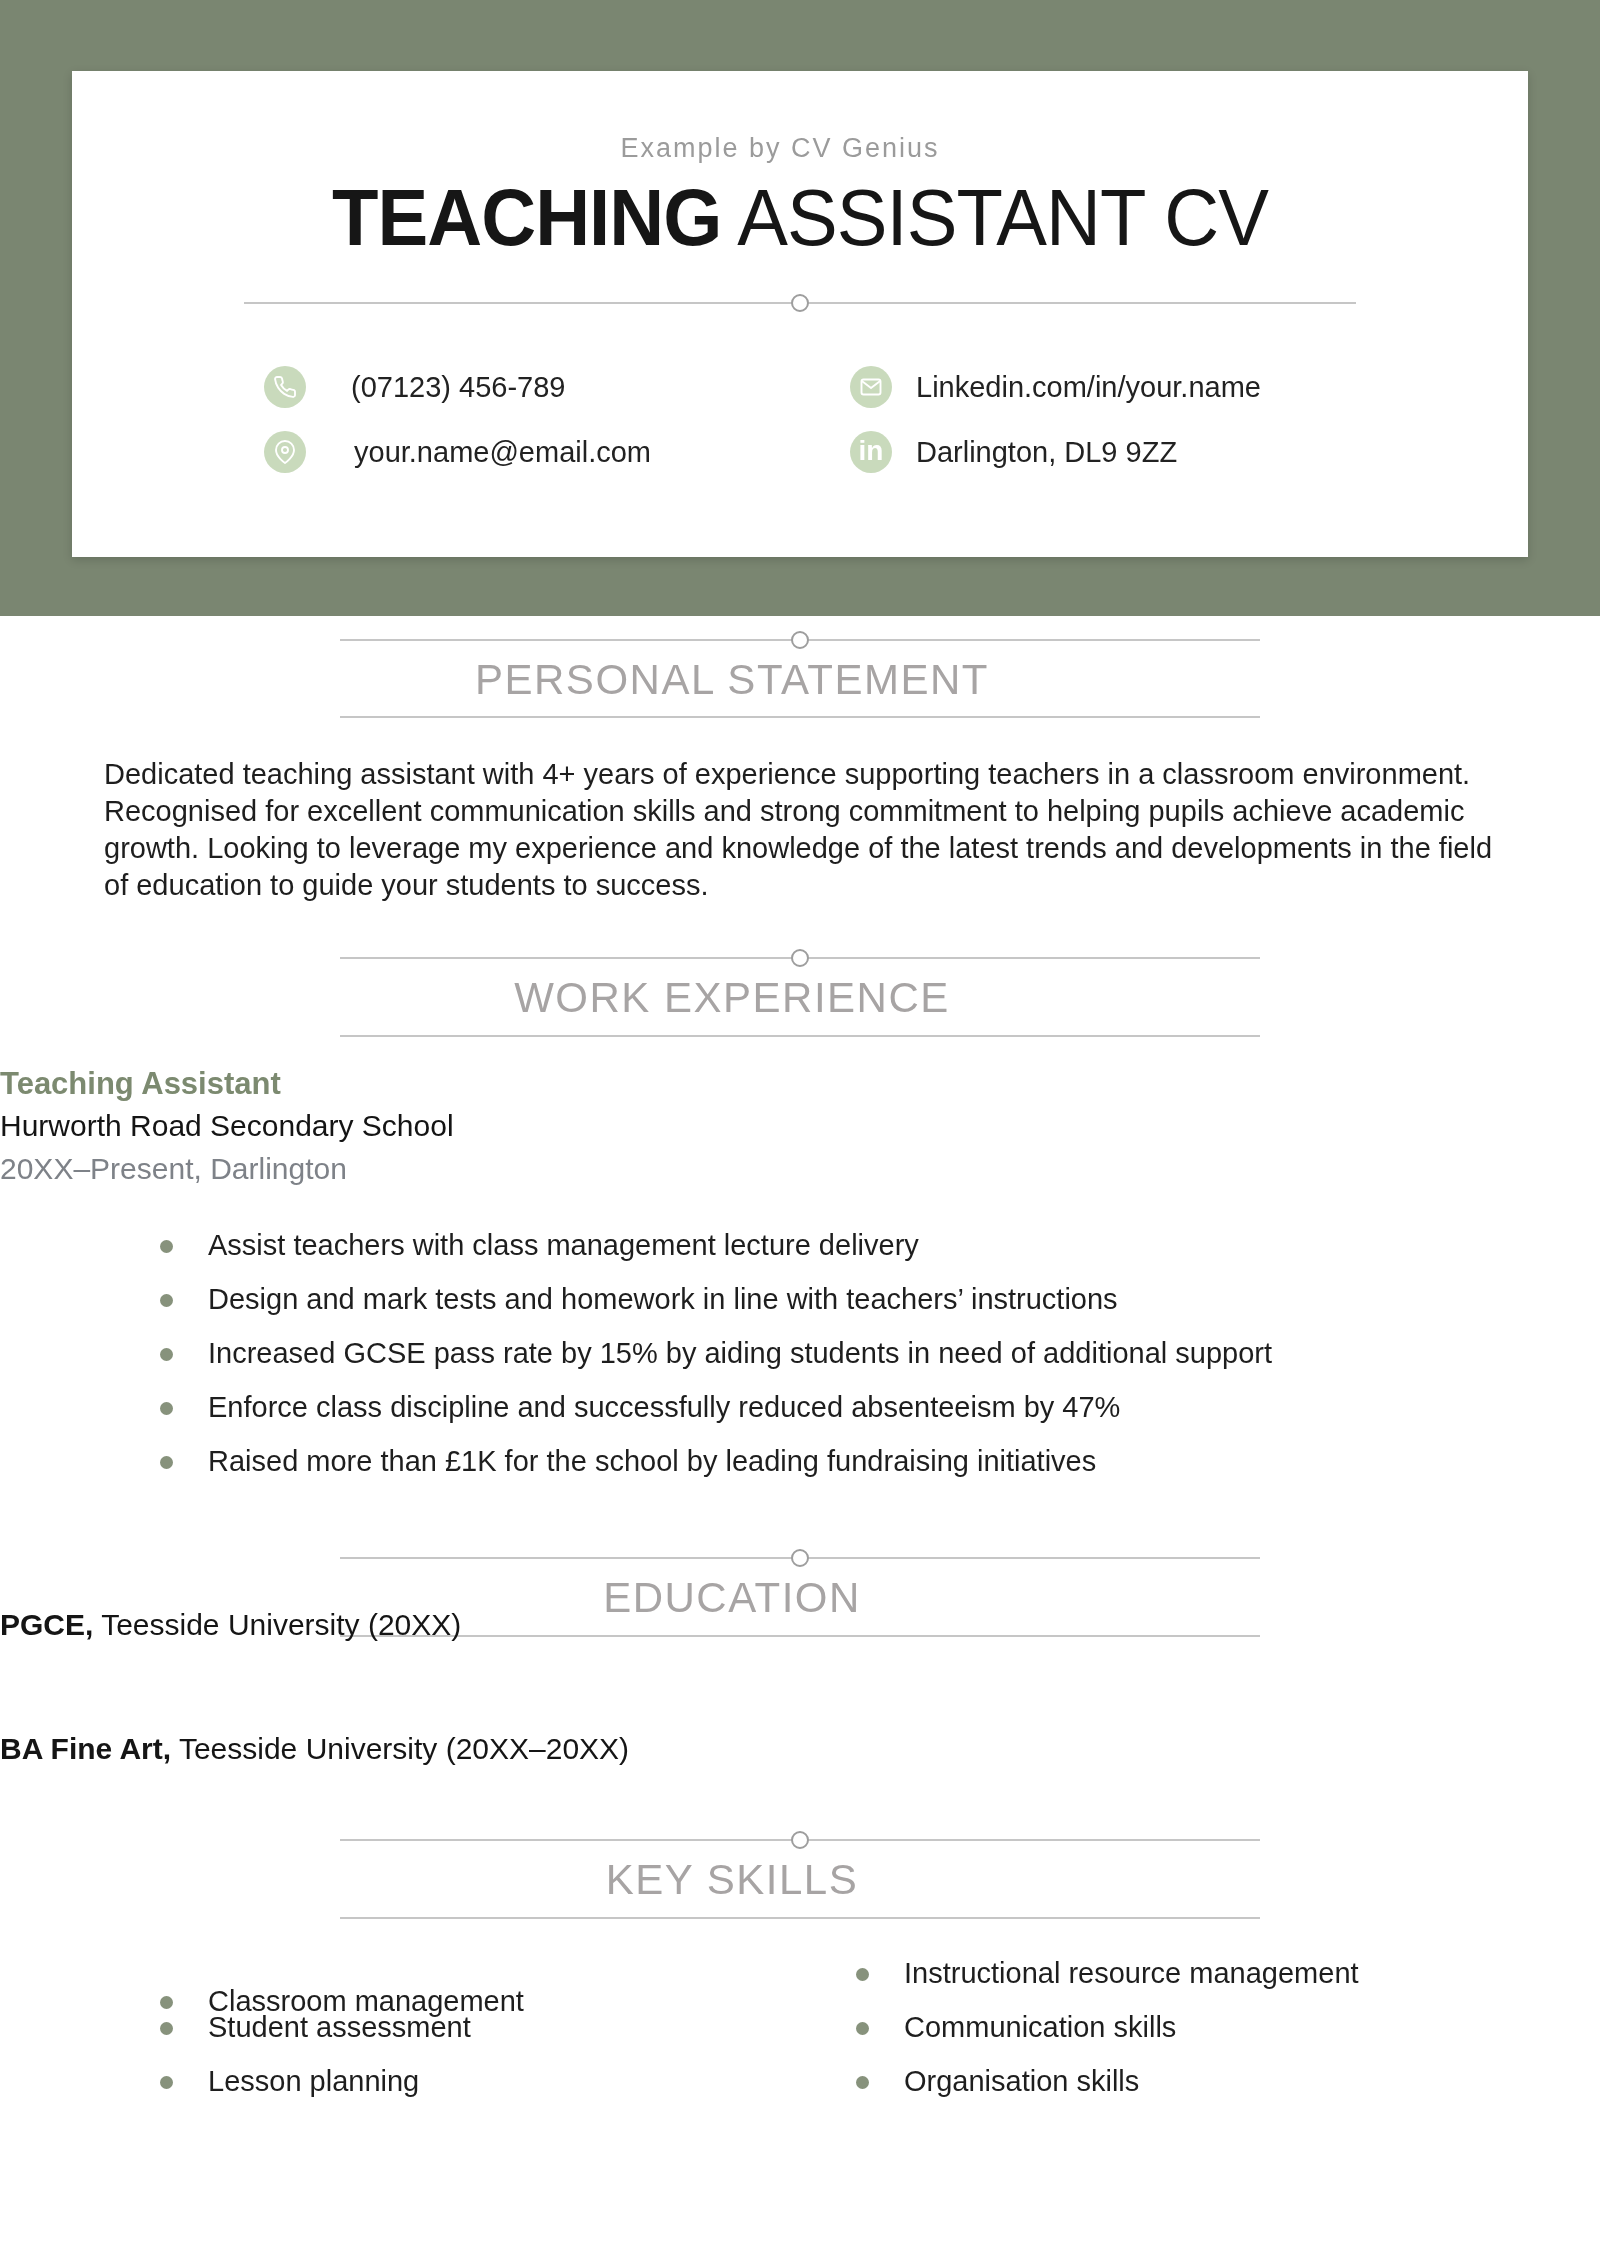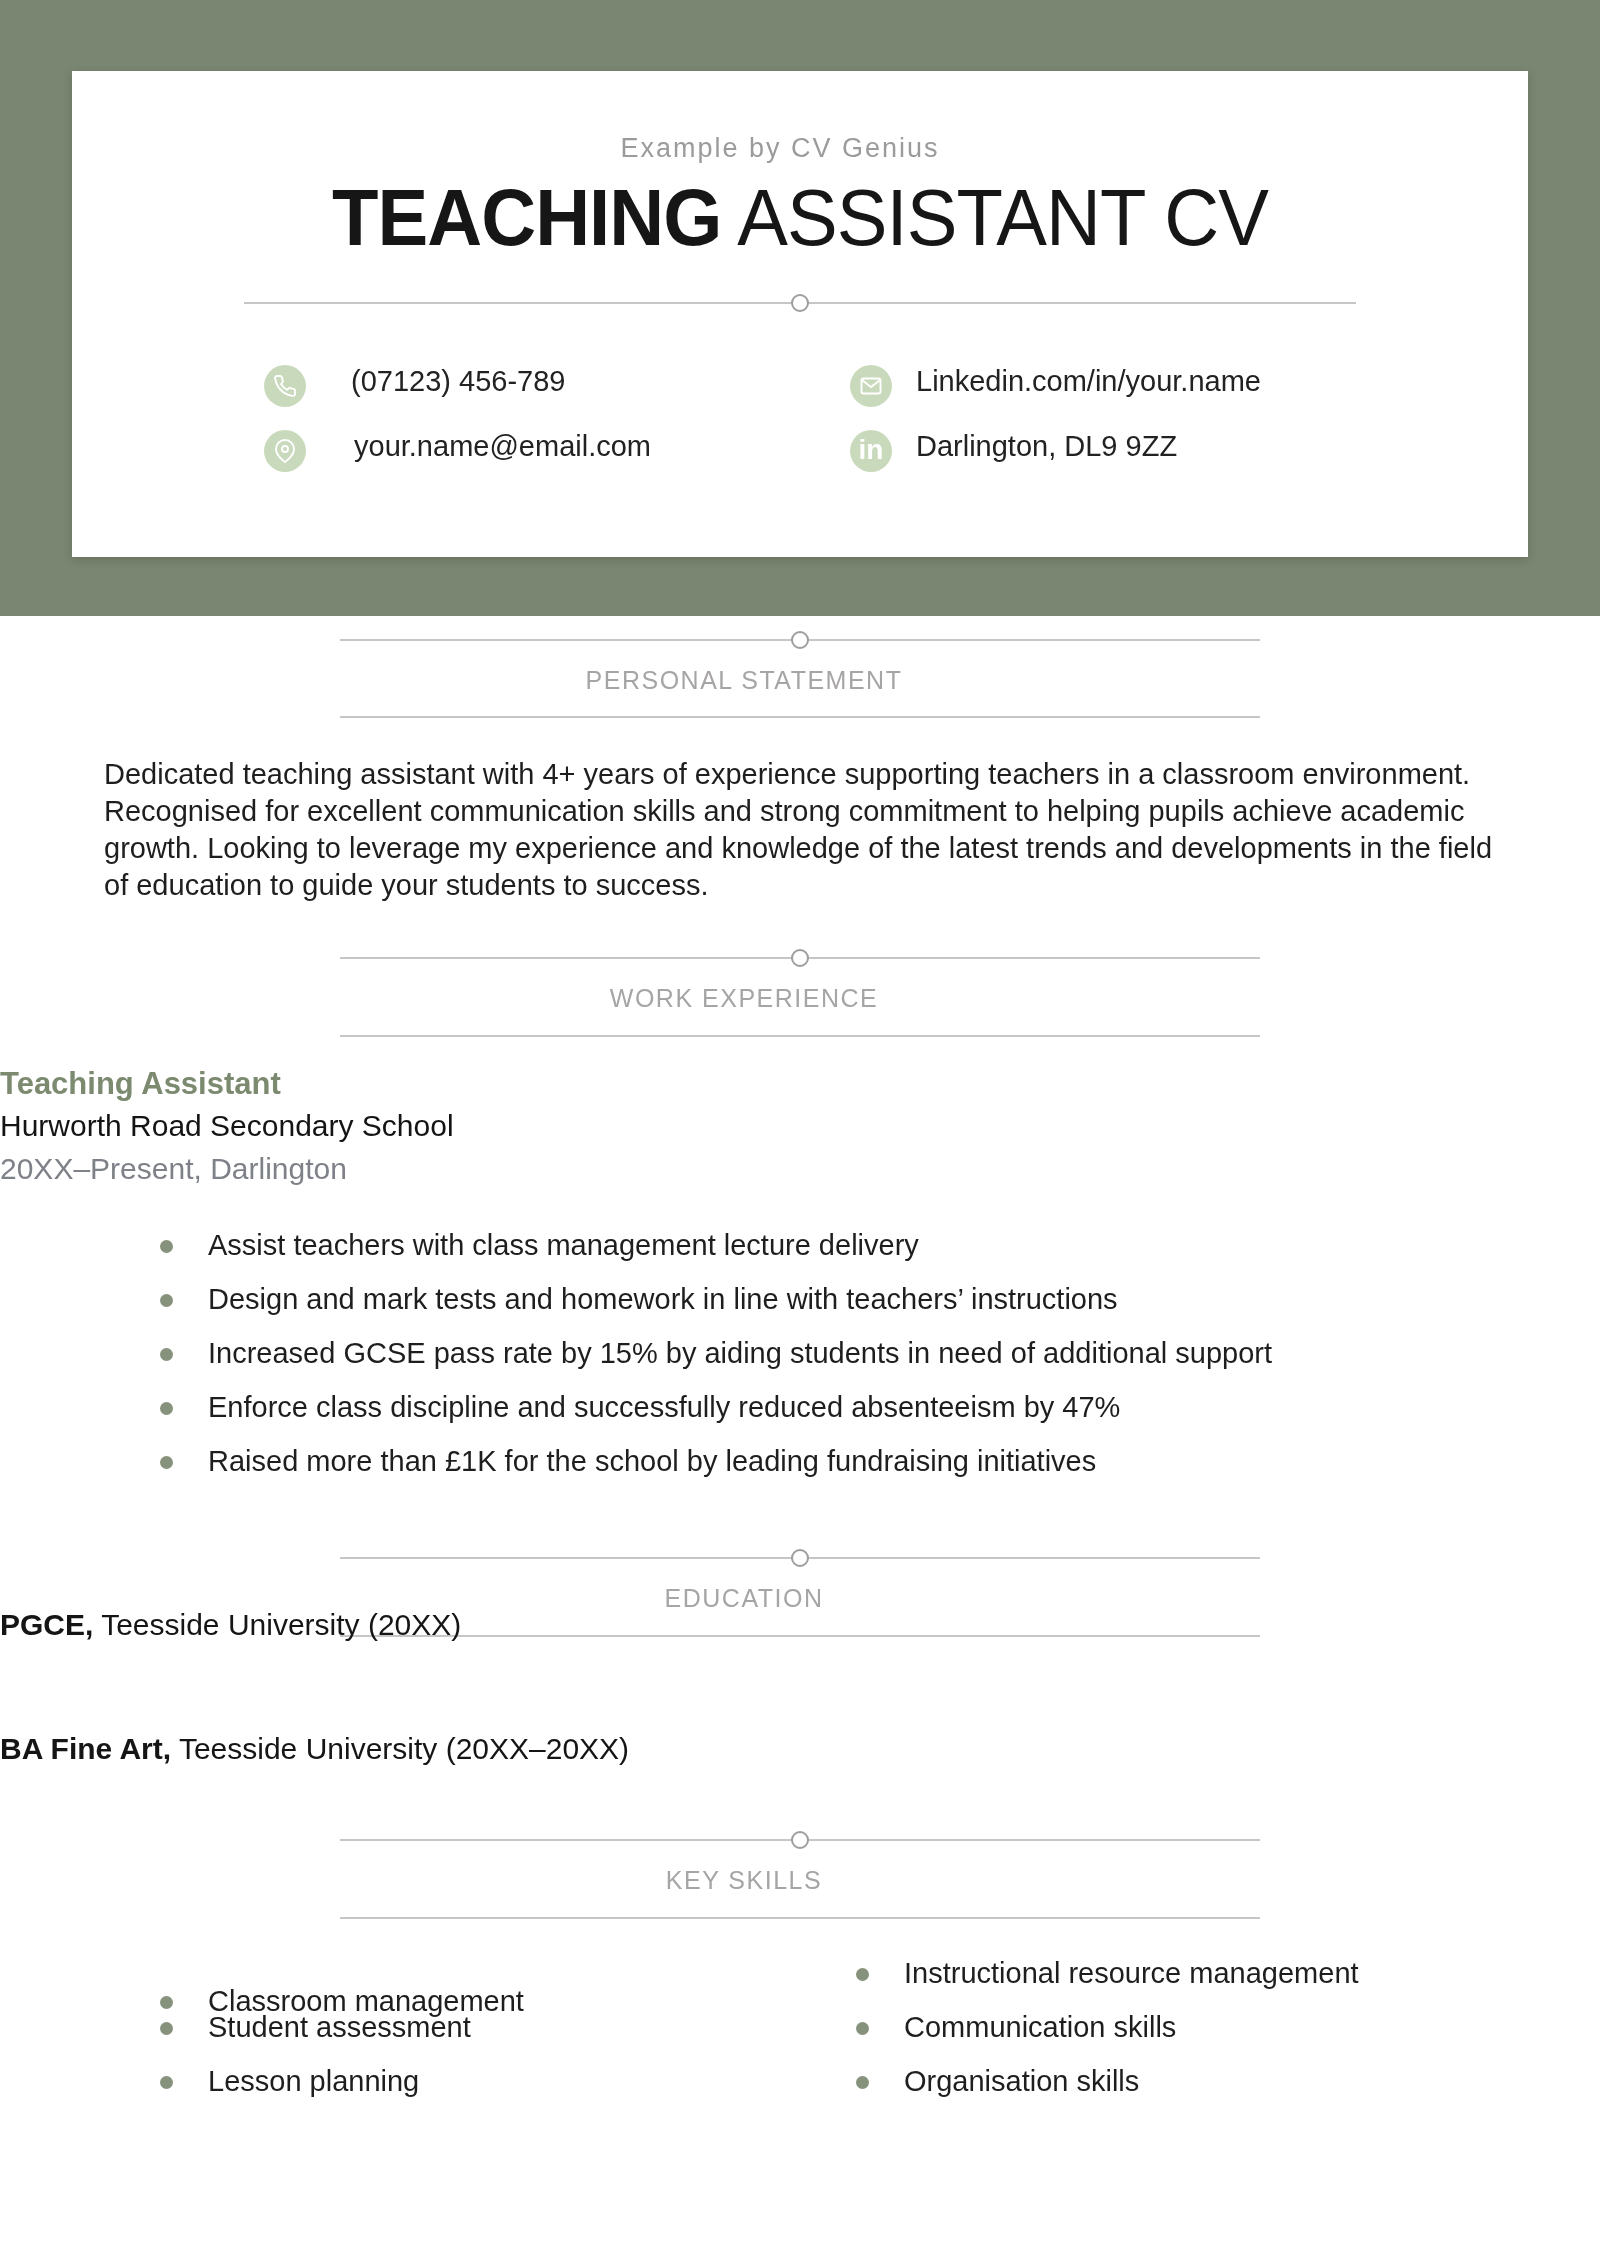--- a/index.html
+++ b/index.html
@@ -15,32 +15,32 @@
             font-size:27px;letter-spacing:2px;color:#9b9b9b;}
   .cv-title{position:absolute;left:0;top:168px;width:1600px;height:100px;line-height:100px;
             text-align:center;font-size:80px;color:#161616;letter-spacing:-1px;
             transform:scaleX(.95);transform-origin:50% 50%;white-space:nowrap;}
   .cv-title .t-bold{font-weight:700;}
   .cv-title .t-rest{font-weight:400;}
   
   .hline{position:absolute;height:2px;background:#c6c6c6;}
   .ring{position:absolute;width:14px;height:14px;border:2px solid #9e9e9e;border-radius:50%;background:#fff;}
   
-  .contact{position:absolute;display:flex;height:44px;}
+  .contact{position:absolute;display:flex;align-items:center;height:44px;}
   .contact.gap-l{gap:45px;}
   .contact.gap-r{gap:24px;}
   .icon-circle{width:42px;height:42px;border-radius:50%;background:#c9dabc;flex:0 0 auto;
                display:flex;align-items:center;justify-content:center;}
   .icon-circle svg{width:24px;height:24px;stroke:#ffffff;fill:none;stroke-width:1.9;
                    stroke-linecap:round;stroke-linejoin:round;}
   .icon-circle .in-glyph{color:#fff;font-weight:700;font-size:28px;line-height:1;margin-top:-2px;}
   .contact-label{font-size:29px;color:#222222;white-space:nowrap;}
   
   .sec-heading{position:absolute;left:0;width:1464px;height:44px;line-height:44px;text-align:center;
-               font-size:25px;color:#a7a4a4;letter-spacing:1.5px;padding-left:12px;}
+               font-size:42px;color:#a7a4a4;letter-spacing:1.5px;}
   .sec-line{left:340px;width:920px;}
   
   .ps-body{position:absolute;left:104px;top:756px;width:1400px;font-size:29px;line-height:37px;color:#1e1e1e;}
   .center-line{position:absolute;left:0;width:1600px;text-align:left;white-space:nowrap;}
   .job-title{top:1066px;font-size:31px;font-weight:700;color:#7c8a70;}
   .employer{top:1109px;font-size:30px;color:#141414;}
   .job-dates{top:1152px;font-size:30px;color:#7e8288;}
   .bullet-row{position:absolute;display:flex;align-items:flex-start;}
   .bullet-dot{width:13px;height:13px;border-radius:50%;background:#87927c;flex:0 0 auto;margin-top:11px;}
   .bullet-text{font-size:29px;color:#1e1e1e;margin-left:35px;white-space:nowrap;}

